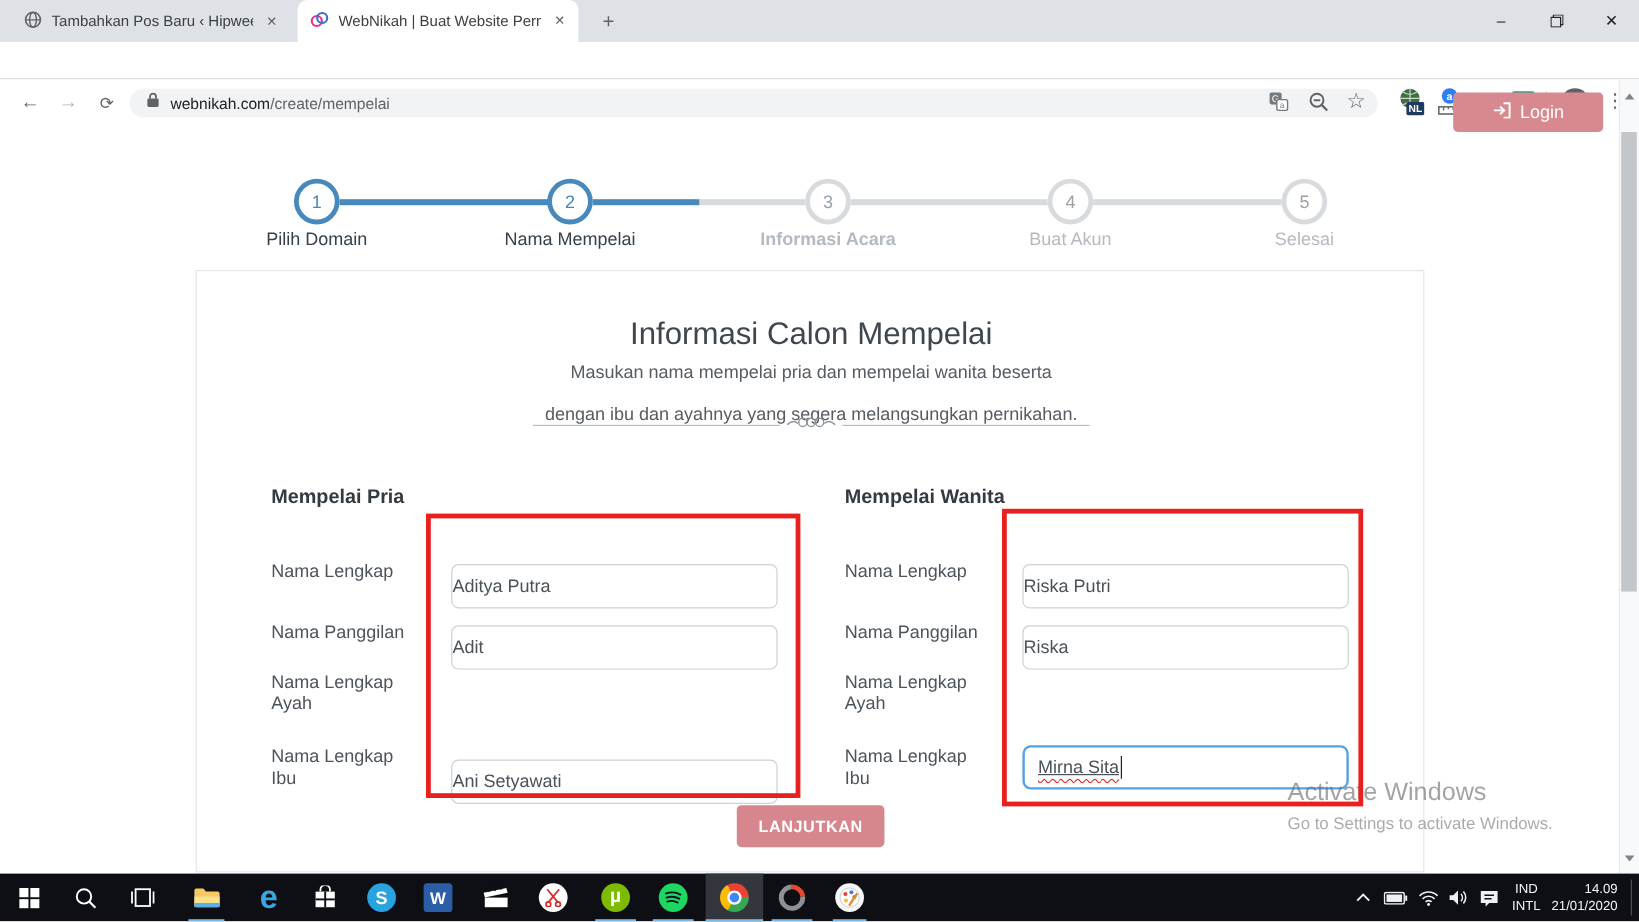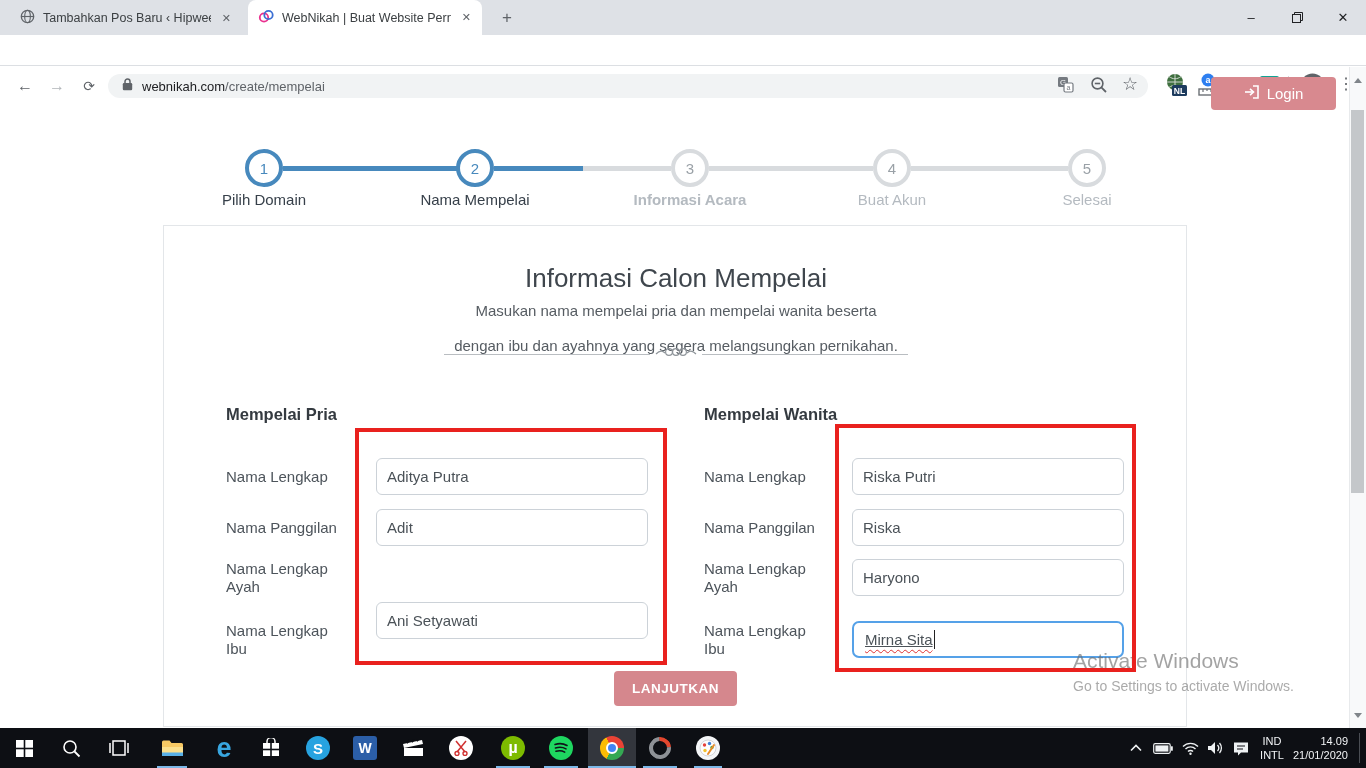--- a/index.html
+++ b/index.html
@@ -40,21 +40,21 @@
   .step-label.active { color:#37404a; }
 
   
   .card { left:163px; top:225px; width:1024px; height:502px; background:#fff; border:1px solid #e3e6e9; z-index:2; }
   .form-title { left:0; top:37px; width:1024px; text-align:center; font-size:26px; color:#3f464d; font-weight:500; }
   .form-sub { left:0; width:1024px; text-align:center; font-size:15px; color:#565c62; }
   .divider { left:280px; top:119px; width:464px; display:flex; align-items:center; }
   .divider .line { flex:1; height:1px; background:#b9bdc1; }
   .col-heading { top:179px; font-size:16.5px; font-weight:bold; color:#343a40; }
   .f-label { width:126px; font-size:15px; color:#4d545b; line-height:18px; display:flex; align-items:center; height:37px; }
-  .f-input { width:272px; height:37px; border:1px solid #ccd2d8; border-radius:6px; background:#fff; font-family:"Liberation Sans",sans-serif; font-size:15px; color:#4b5258; padding:0 10px; outline:none; }
+  .f-input { width:272px; height:37px; border:1px solid #ccd2d8; border-radius:6px; background:#fff; font-family:"Liberation Sans",sans-serif; font-size:15px; color:#4b5258; padding:0 0; outline:none;margin-top:12px; }
   .f-input-focus { width:272px; height:37px; border:2px solid #55a1e8; border-radius:7px; background:#fff; font-size:15px; color:#4b5258; padding:0 11px; display:flex; align-items:center;text-decoration:underline; }
   .squiggle { text-decoration:underline; text-decoration-style:wavy; text-decoration-color:#e03131; text-decoration-thickness:1px; text-underline-offset:4px; }
   .caret { display:inline-block; width:1.5px; height:19px; background:#222; margin-left:1px; }
   .submit-btn { left:450px; top:445px; width:123px; height:35px; background:#d5878d; border:none; border-radius:4px; color:#fff; font-size:13.5px; font-weight:bold; letter-spacing:0.5px; font-family:"Liberation Sans",sans-serif; }
 
   .anno-box { border:4px solid #e9211e; z-index:6; pointer-events:none; }
   .watermark { z-index:5; pointer-events:none; }
   .wm1 { font-size:21px; color:rgba(106,106,106,0.62); }
   .wm2 { font-size:14px; color:rgba(118,118,118,0.62); }
 
@@ -220,29 +220,28 @@
       <div class="line"></div>
     </div>
 
     <div class="abs col-heading" style="left:62px;">Mempelai Pria</div>
     <div class="abs f-label" style="left:62px;top:232px;">Nama Lengkap</div>
     <input class="abs f-input" style="left: 212px; top: 232px;" value="Aditya Putra">
     <div class="abs f-label" style="left:62px;top:283px;">Nama Panggilan</div>
     <input class="abs f-input" style="left: 212px; top: 283px;" value="Adit">
     <div class="abs f-label" style="left:62px;top:333px;">Nama Lengkap Ayah</div>
     <div class="abs f-label" style="left:62px;top:395px;">Nama Lengkap Ibu</div>
-    <input class="abs f-input" style="left: 212px; top: 376px;" value="Ani Setyawati">
+    <input class="abs f-input" style="left: 212px; top: 395px;" value="Ani Setyawati">
 
     <div class="abs col-heading" style="left:540px;">Mempelai Wanita</div>
     <div class="abs f-label" style="left:540px;top:232px;">Nama Lengkap</div>
     <input class="abs f-input" style="left: 688px; top: 232px;" value="Riska Putri">
     <div class="abs f-label" style="left:540px;top:283px;">Nama Panggilan</div>
     <input class="abs f-input" style="left: 688px; top: 283px;" value="Riska">
     <div class="abs f-label" style="left:540px;top:333px;">Nama Lengkap Ayah</div>
-    <input class="abs f-input" style="left: 688px; top: 333px;" value="Haryono">
     <div class="abs f-label" style="left:540px;top:395px;">Nama Lengkap Ibu</div>
     <div class="abs f-input-focus" style="left:688px;top:395px;">
       <span class="squiggle">Mirna Sita</span>
         <span class="caret"></span>
     </div>
 
     <button class="abs submit-btn">LANJUTKAN</button>
   </div>
 
   <div class="abs anno-box" style="left:355px;top:428px;width:312px;height:237px;"></div>

